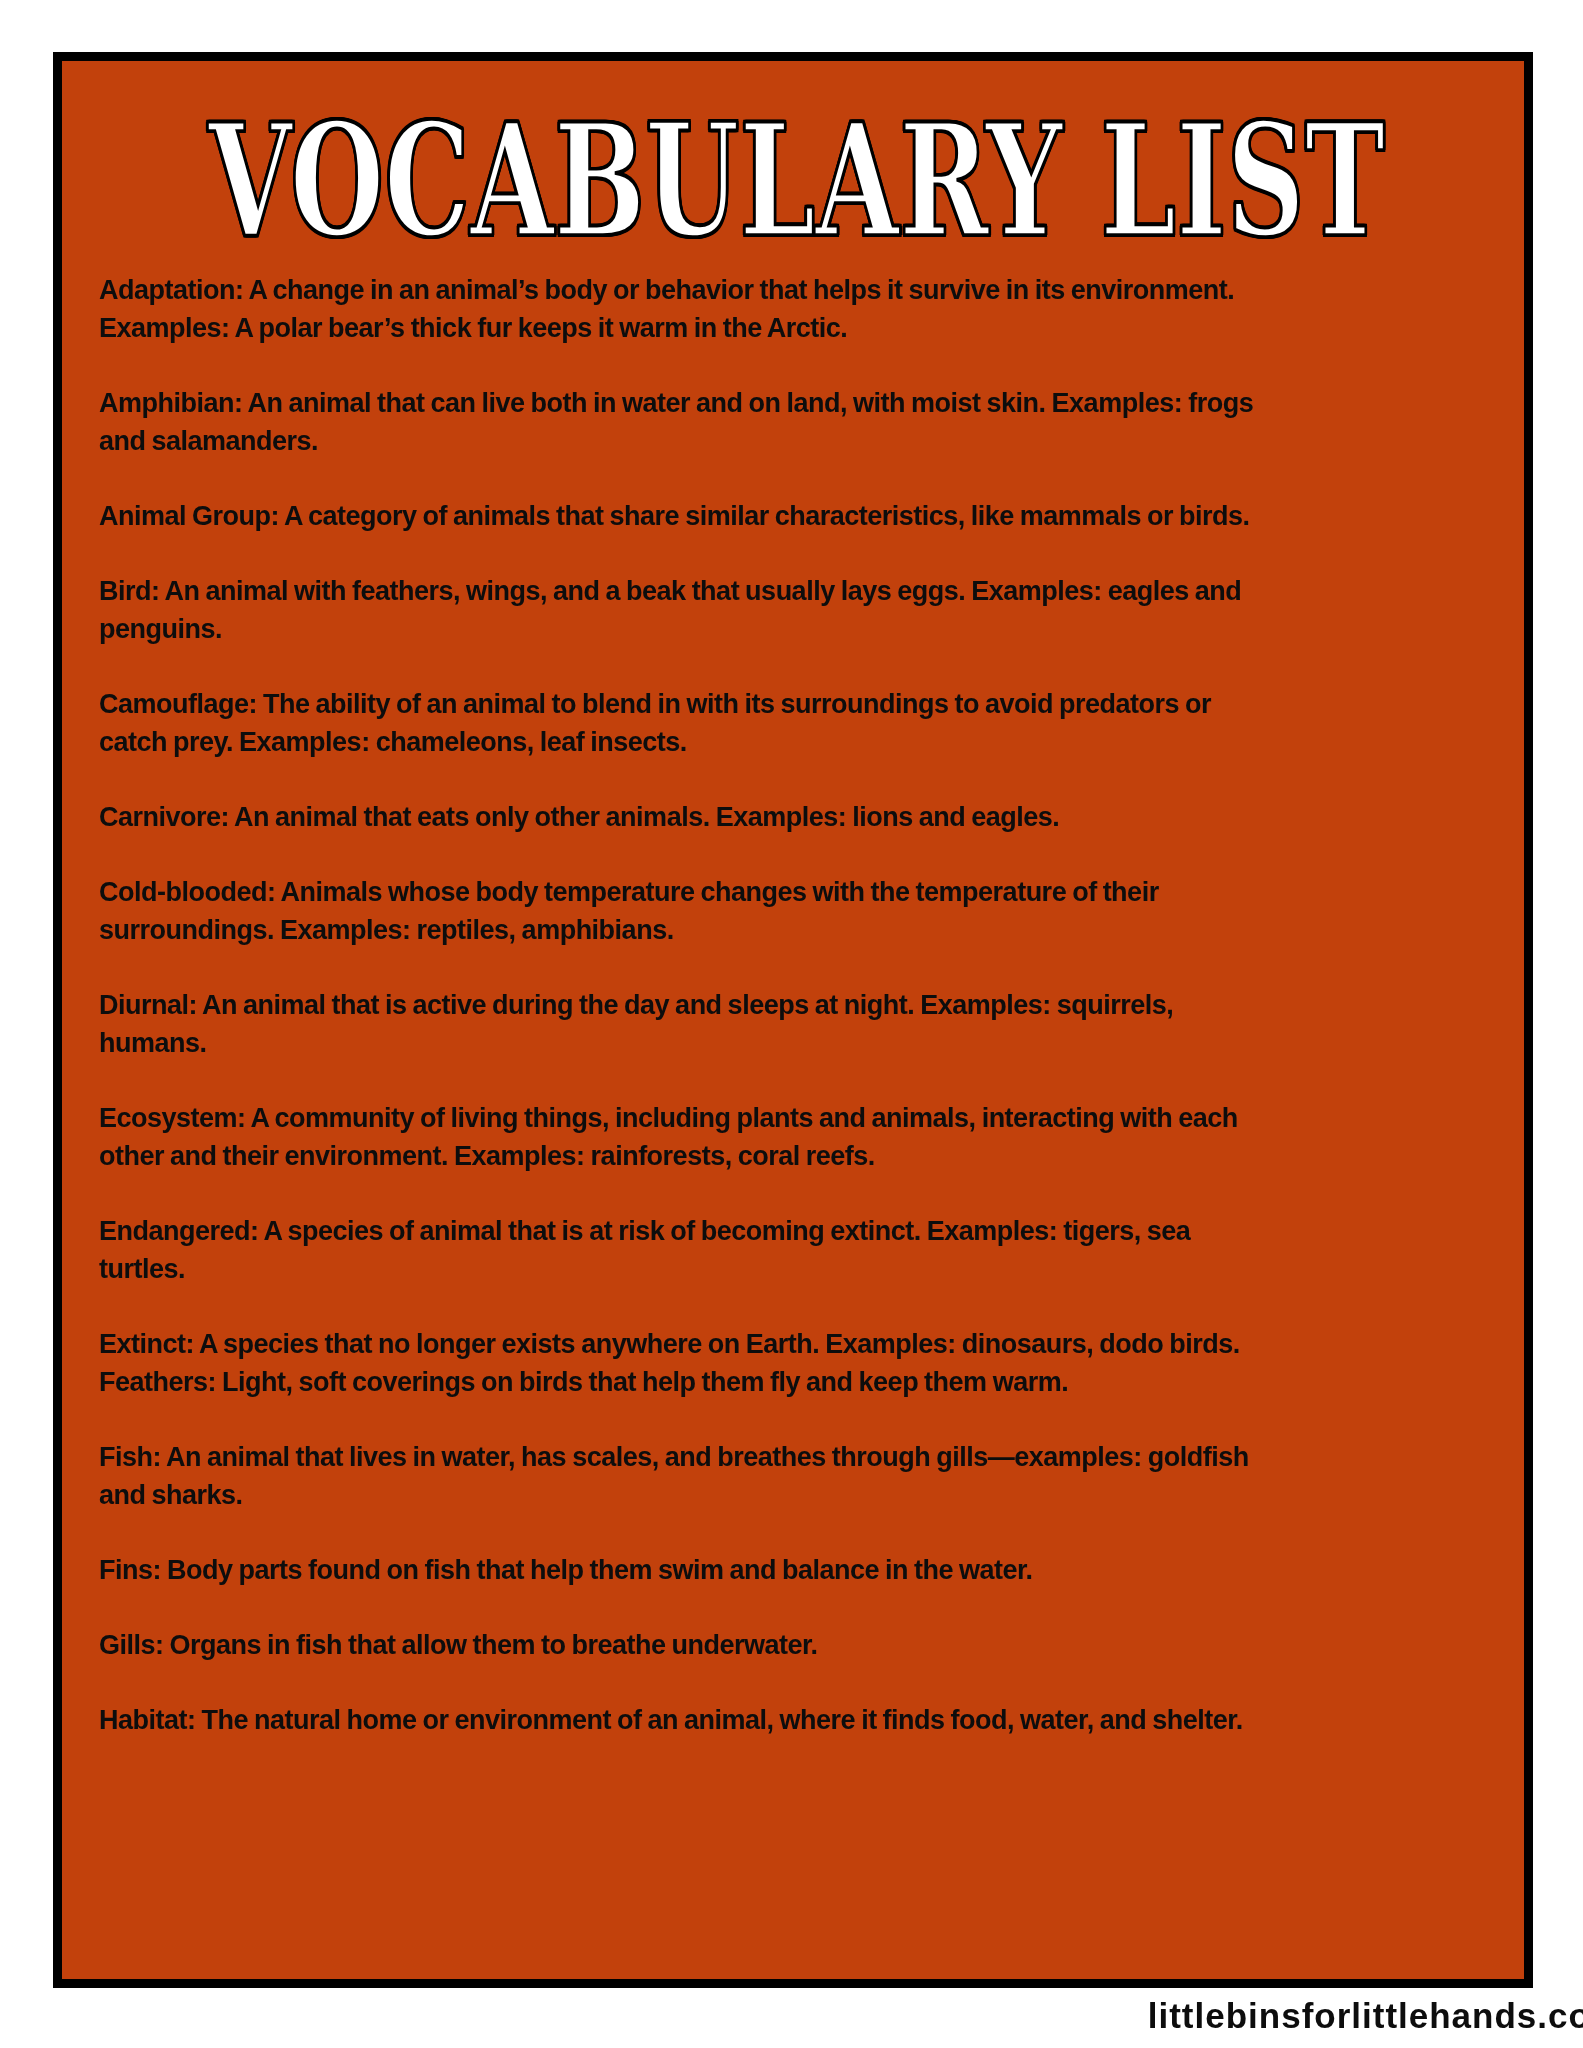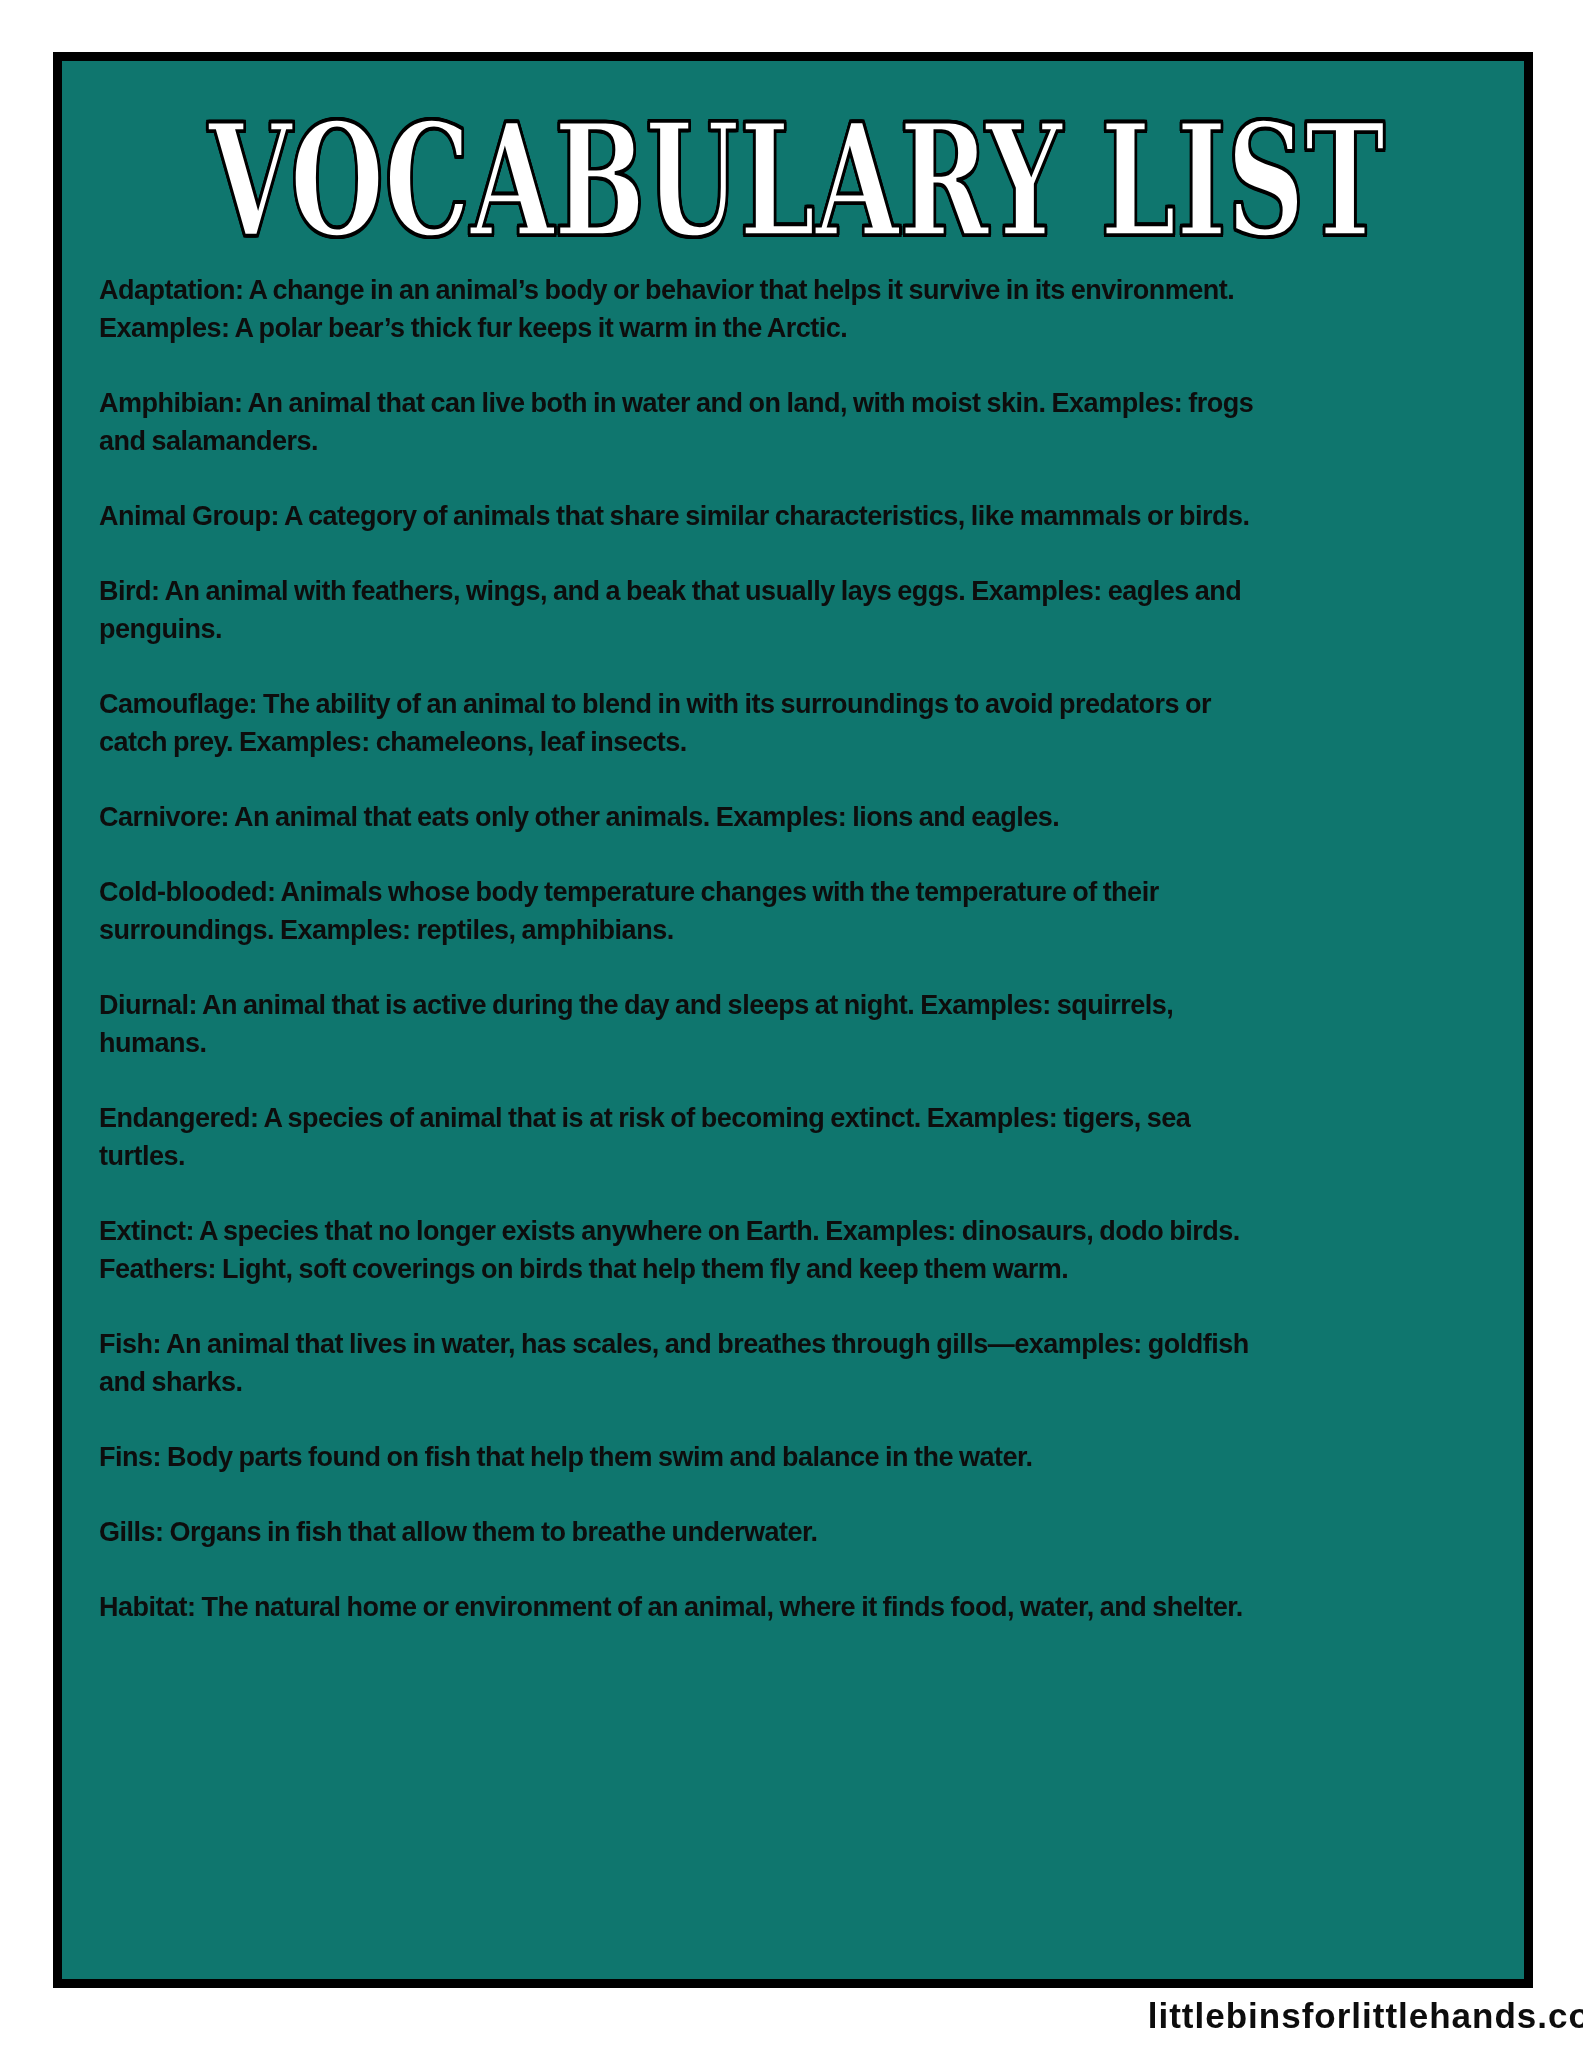--- a/index.html
+++ b/index.html
@@ -17,21 +17,21 @@
     color: #0d0d0d;
   }
   .frame {
     position: absolute;
     left: 53px;
     top: 52px;
     width: 1480px;
     height: 1936px;
     border: 9px solid #000000;
     box-sizing: border-box;
-    background: #0f766e;
+    background: #c2410c;
     padding: 30px 0 0 0;
   }
   .title {
     margin: 0;
     text-align: center;
     font-family: "DejaVu Serif", serif;
     font-weight: bold;
     font-size: 135px;
     line-height: 180px;
     height: 180px;
@@ -85,20 +85,22 @@
         <p class="entry">Animal Group: A category of animals that share similar characteristics, like mammals or birds.</p>
         <p class="entry">Bird: An animal with feathers, wings, and a beak that usually lays eggs. Examples: eagles and
 penguins.</p>
         <p class="entry">Camouflage: The ability of an animal to blend in with its surroundings to avoid predators or
 catch prey. Examples: chameleons, leaf insects.</p>
         <p class="entry">Carnivore: An animal that eats only other animals. Examples: lions and eagles.</p>
         <p class="entry">Cold-blooded: Animals whose body temperature changes with the temperature of their
 surroundings. Examples: reptiles, amphibians.</p>
         <p class="entry">Diurnal: An animal that is active during the day and sleeps at night. Examples: squirrels,
 humans.</p>
+        <p class="entry">Ecosystem: A community of living things, including plants and animals, interacting with each
+other and their environment. Examples: rainforests, coral reefs.</p>
         <p class="entry">Endangered: A species of animal that is at risk of becoming extinct. Examples: tigers, sea
 turtles.</p>
         <p class="entry">Extinct: A species that no longer exists anywhere on Earth. Examples: dinosaurs, dodo birds.
 Feathers: Light, soft coverings on birds that help them fly and keep them warm.</p>
         <p class="entry">Fish: An animal that lives in water, has scales, and breathes through gills—examples: goldfish
 and sharks.</p>
         <p class="entry">Fins: Body parts found on fish that help them swim and balance in the water.</p>
         <p class="entry">Gills: Organs in fish that allow them to breathe underwater.</p>
         <p class="entry">Habitat: The natural home or environment of an animal, where it finds food, water, and shelter.</p>
       </div>

